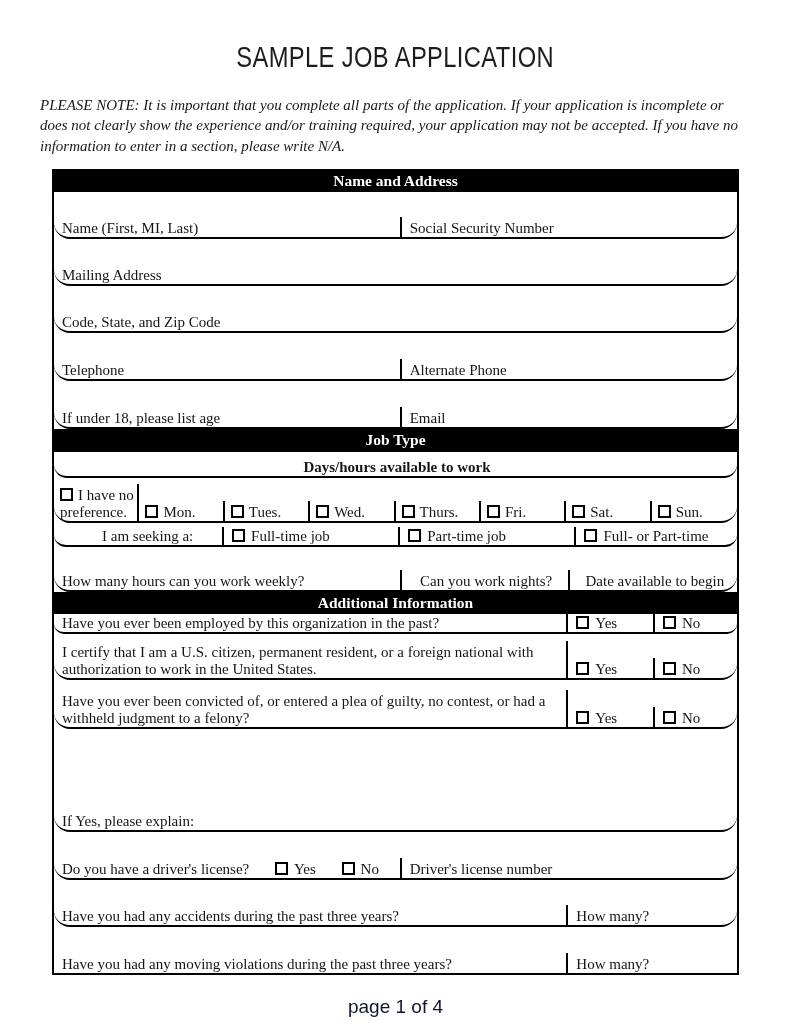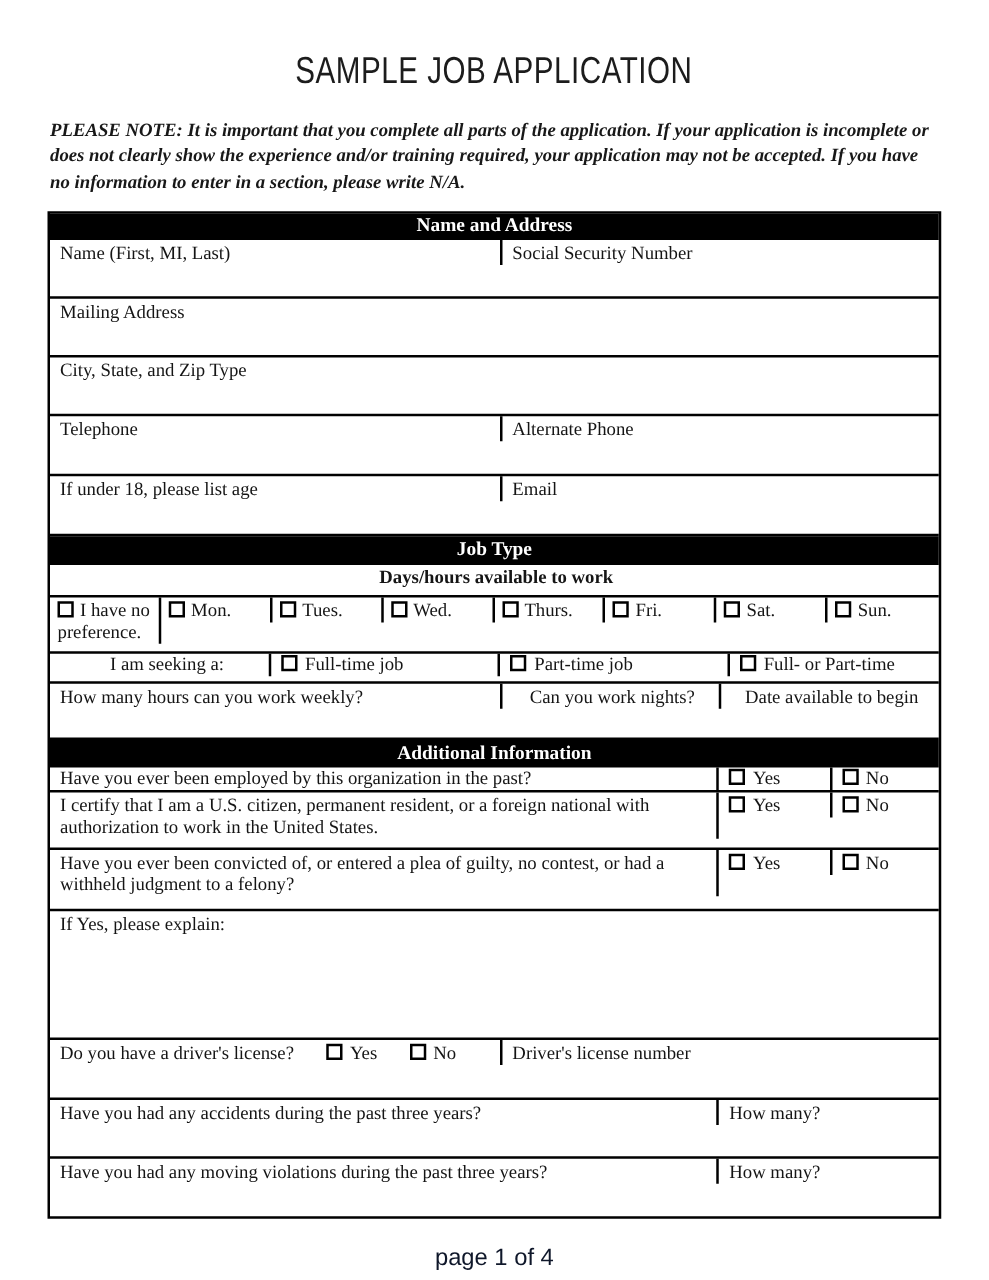--- a/index.html
+++ b/index.html
@@ -19,38 +19,38 @@
     letter-spacing: 0.5px;
     color: #1c1c1c;
     white-space: nowrap;
     text-decoration: underline;
   }
   .title .squeeze { display: inline-block; transform: scaleX(0.79); transform-origin: center; }
   .note {
     margin: 21px 38px 13px 40px;
     font-size: 15px;
     font-style: italic;
-    font-weight: bold;
+    font-weight: normal;
     line-height: 1.35;
     color: #181818;
   }
   .tbl {
-    margin: 0 38px;
+    margin: 0 52px;
     border: 2px solid #000;
   }
   .bar {
     background: #000;
     color: #fff;
     text-align: center;
     font-weight: bold;
     font-size: 15.5px;
     height: 21px;
     line-height: 20px;
   }
-  .row { display: flex; border-bottom: 2px solid #000; box-sizing: border-box; align-items: flex-start; }
+  .row { display: flex; border-bottom: 2px solid #000; box-sizing: border-box; align-items: flex-end; border-radius: 16px; }
   .row:last-child { border-bottom: none; }
   .cell {
     border-right: 2px solid #000;
     box-sizing: border-box;
     padding: 3px 5px 0 8px;
     overflow: hidden;
     font-size: 15px;
   }
   .cell:last-child { border-right: none; flex: 1; }
   .center { text-align: center; }
@@ -108,21 +108,21 @@
   </div>
 
   <div class="row h47">
     <div class="cell">
       <span>Mailing Address</span>
     </div>
   </div>
 
   <div class="row h47">
     <div class="cell">
-      <span>City, State, and Zip Type</span>
+      <span>Code, State, and Zip Code</span>
     </div>
   </div>
 
   <div class="row h48">
     <div class="cell w-half">
       <span>Telephone</span>
     </div>
     <div class="cell">
       <span>Alternate Phone</span>
     </div>

